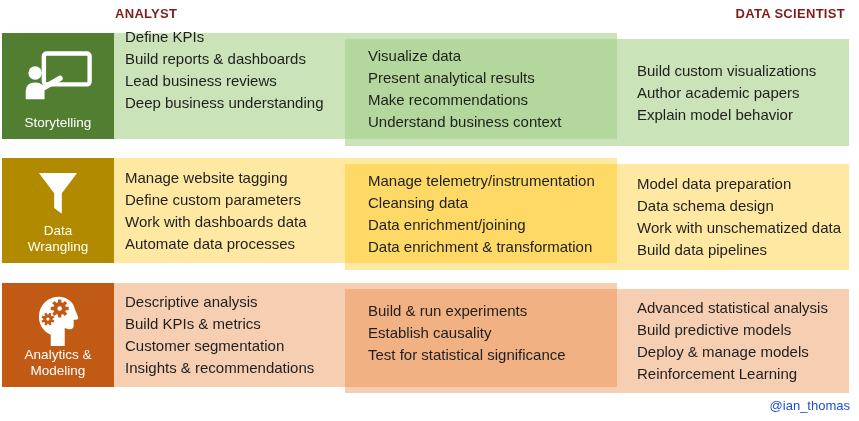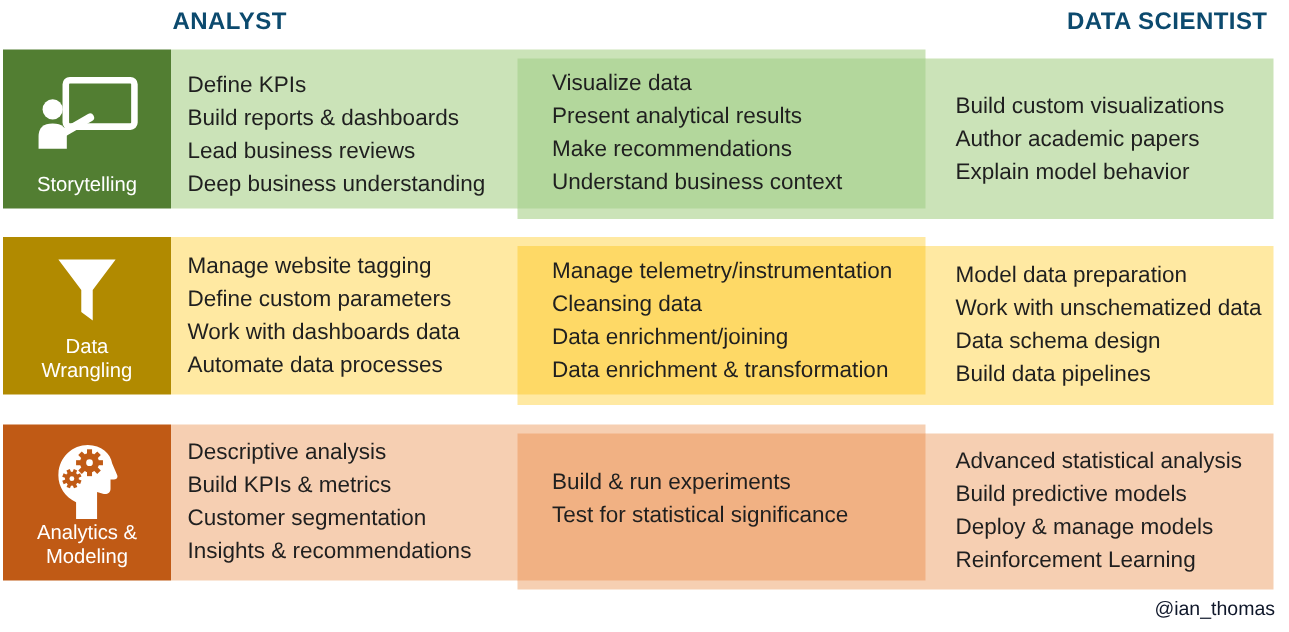--- a/index.html
+++ b/index.html
@@ -1,21 +1,21 @@
 <!DOCTYPE html>
 <html><head>
 <meta charset="utf-8">
 <style>
   html,body{margin:0;padding:0;background:#ffffff;}
   .canvas{
     position:relative;width:859px;height:421px;background:#ffffff;overflow:hidden;
     font-family:"Liberation Sans", sans-serif;
   }
   .hdr{
-    position:absolute;top:6px;font-size:16px;font-weight:700;color:#0c4a6e;
+    position:absolute;top:6px;font-size:13px;font-weight:700;color:#7f1d1d;
     letter-spacing:.3px;white-space:nowrap;
   }
   .hdr-left{left:115px;}
   .hdr-right{right:14px;}
   .band{position:absolute;}
   .band.analyst{left:114px;width:503px;background:var(--light);}
   .band.scientist{left:345px;width:504px;background:var(--light);}
   .band.overlap{left:345px;width:272px;background:var(--overlap);}
   .icon-box{
     position:absolute;left:2px;width:112px;background:var(--dark);
@@ -27,21 +27,21 @@
     padding-bottom:8px;max-width:92px;
   }
   .txt{
     position:absolute;display:flex;flex-direction:column;justify-content:center;
     font-size:15px;line-height:22px;color:#1f1f1f;white-space:nowrap;
   }
   .txt.a{left:125px;width:218px;}
   .txt.s{left:368px;width:246px;}
   .txt.d{left:637px;width:215px;}
   .credit{
-    position:absolute;top:398px;right:9px;font-size:13px;color:#0f172a;
+    position:absolute;top:398px;right:9px;font-size:13px;color:#1d4ed8;
   }
 </style>
 </head>
 <body>
 
 <div class="canvas">
 
   <div class="hdr hdr-left">ANALYST</div>
   <div class="hdr hdr-right">DATA SCIENTIST</div>
 
@@ -53,21 +53,21 @@
       <div class="icon-art">
         <svg width="74" height="56" viewBox="0 0 110 78">
           <rect x="34" y="4" width="68" height="46" rx="4" fill="none" stroke="#ffffff" stroke-width="6.5"></rect>
           <circle cx="21" cy="33" r="10" fill="#ffffff"></circle>
           <path d="M 7,72 L 7,60 Q 7,47 21,47 Q 35,47 35,60 L 35,72 Z" fill="#ffffff"></path>
           <line x1="25" y1="60" x2="58" y2="41" stroke="#ffffff" stroke-width="8" stroke-linecap="round"></line>
         </svg>
       </div>
       <div class="icon-label">Storytelling</div>
     </div>
-    <div class="txt a" style="top:49px;height:82px">
+    <div class="txt a" style="top:29px;height:82px">
         <div>Define KPIs</div>
         <div>Build reports &amp; dashboards</div>
         <div>Lead business reviews</div>
         <div>Deep business understanding</div>
       </div>
     <div class="txt s" style="top:39px;height:100px">
         <div>Visualize data</div>
         <div>Present analytical results</div>
         <div>Make recommendations</div>
         <div>Understand business context</div>
@@ -98,22 +98,22 @@
         <div>Automate data processes</div>
       </div>
     <div class="txt s" style="top:164px;height:99px">
         <div>Manage telemetry/instrumentation</div>
         <div>Cleansing data</div>
         <div>Data enrichment/joining</div>
         <div>Data enrichment &amp; transformation</div>
       </div>
     <div class="txt d" style="top:164px;height:106px">
         <div>Model data preparation</div>
+        <div>Data schema design</div>
         <div>Work with unschematized data</div>
-        <div>Data schema design</div>
         <div>Build data pipelines</div>
       </div>
   </div>
 
   <div style="--dark: #c05a15; --light: #f6cfb2; --overlap: #f1b183;">
     <div class="band analyst" style="top:283px;height:104px"></div>
     <div class="band scientist" style="top:289px;height:104px"></div>
     <div class="band overlap" style="top:289px;height:98px"></div>
     <div class="icon-box" style="top:283px;height:104px">
       <div class="icon-art">
@@ -148,20 +148,21 @@
       <div class="icon-label">Analytics &amp; Modeling</div>
     </div>
     <div class="txt a" style="top:283px;height:104px">
         <div>Descriptive analysis</div>
         <div>Build KPIs &amp; metrics</div>
         <div>Customer segmentation</div>
         <div>Insights &amp; recommendations</div>
       </div>
     <div class="txt s" style="top:289px;height:88px">
         <div>Build &amp; run experiments</div>
+        <div>Establish causality</div>
         <div>Test for statistical significance</div>
       </div>
     <div class="txt d" style="top:289px;height:104px">
         <div>Advanced statistical analysis</div>
         <div>Build predictive models</div>
         <div>Deploy &amp; manage models</div>
         <div>Reinforcement Learning</div>
       </div>
   </div>
 

